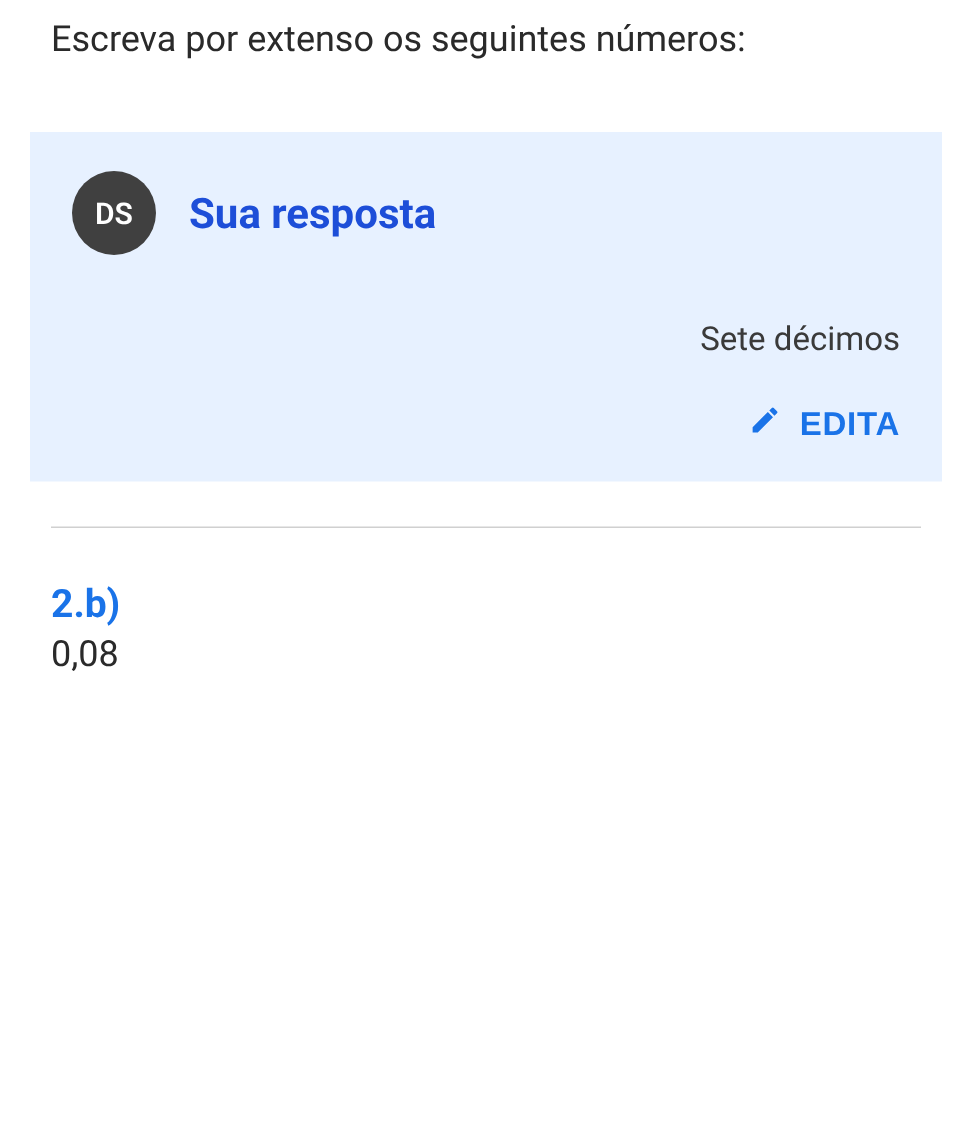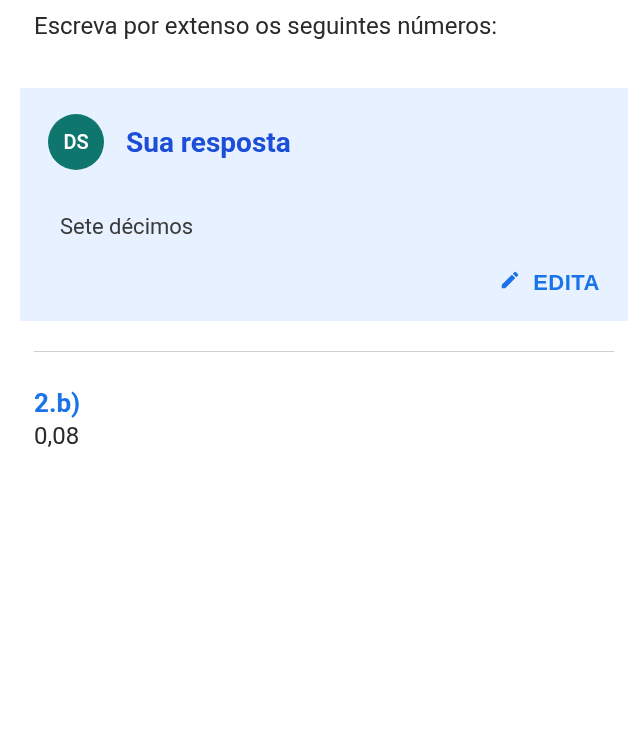--- a/index.html
+++ b/index.html
@@ -38,39 +38,40 @@
   .answer-header {
     display: flex;
     align-items: center;
     gap: 22px;
     margin-bottom: 44px;
   }
   .avatar {
     width: 56px;
     height: 56px;
     border-radius: 50%;
-    background: #0f766e;
+    background: #404040;
     color: #fff;
     display: flex;
     align-items: center;
     justify-content: center;
     font-size: 20px;
     font-weight: 600;
     flex-shrink: 0;
   }
   .answer-title {
     font-size: 28px;
     font-weight: 700;
     color: #1d4ed8;
   }
   .answer-body {
     font-size: 22px;
     color: #3a3a3a;
     padding-left: 12px;
     margin-bottom: 24px;
+    text-align: right;
   }
   .answer-actions {
     display: flex;
     justify-content: flex-end;
     align-items: center;
   }
   .edit-btn {
     display: flex;
     align-items: center;
     gap: 12px;

